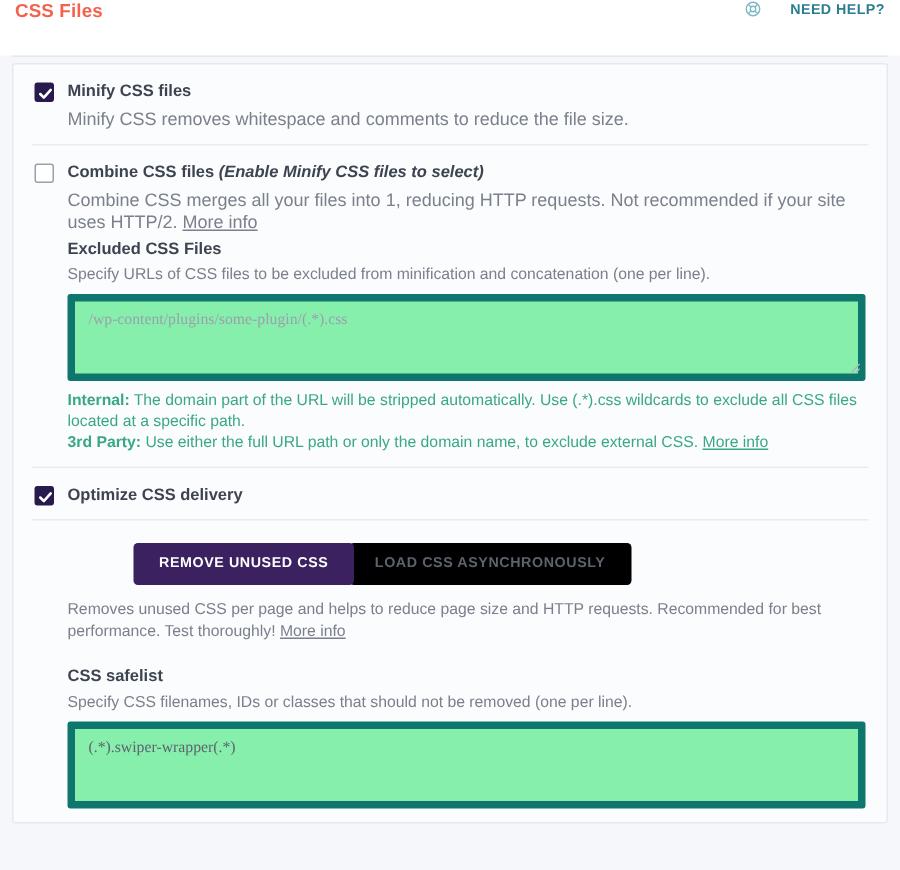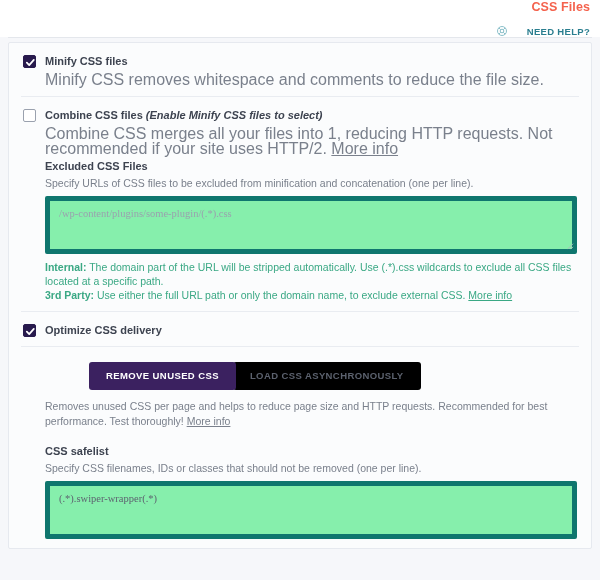--- a/index.html
+++ b/index.html
@@ -12,24 +12,23 @@
     font-size: 11px;
     color: #4a5160;
     overflow: hidden;
   }
 
   
   .page-header {
     height: 37px;
     padding: 0 10px 0 10px;
     display: flex;
-    align-items: flex-end;
+    align-items: flex-start;
     justify-content: space-between;
     background: #ffffff;
-    flex-direction: column;
   }
   .page-title {
     color: #f4624d;
     font-size: 12.5px;
     font-weight: bold;
     letter-spacing: .1px;
   }
   .need-help {
     display: flex;
     align-items: center;
@@ -83,21 +82,21 @@
     font-weight: bold;
     color: #3d4350;
     line-height: 14px;
   }
   .check-label .muted-italic {
     font-style: italic;
     font-weight: bold;
     color: #3d4350;
   }
   .desc {
-    font-size: 16px;
+    font-size: 12px;
     color: #7a808c;
     line-height: 15px;
     margin-top: 4px;
     max-width: 553px;
   }
   .desc-indent { margin-left: 22px; }
 
   a.more-info {
     color: #7a808c;
     text-decoration: underline;

